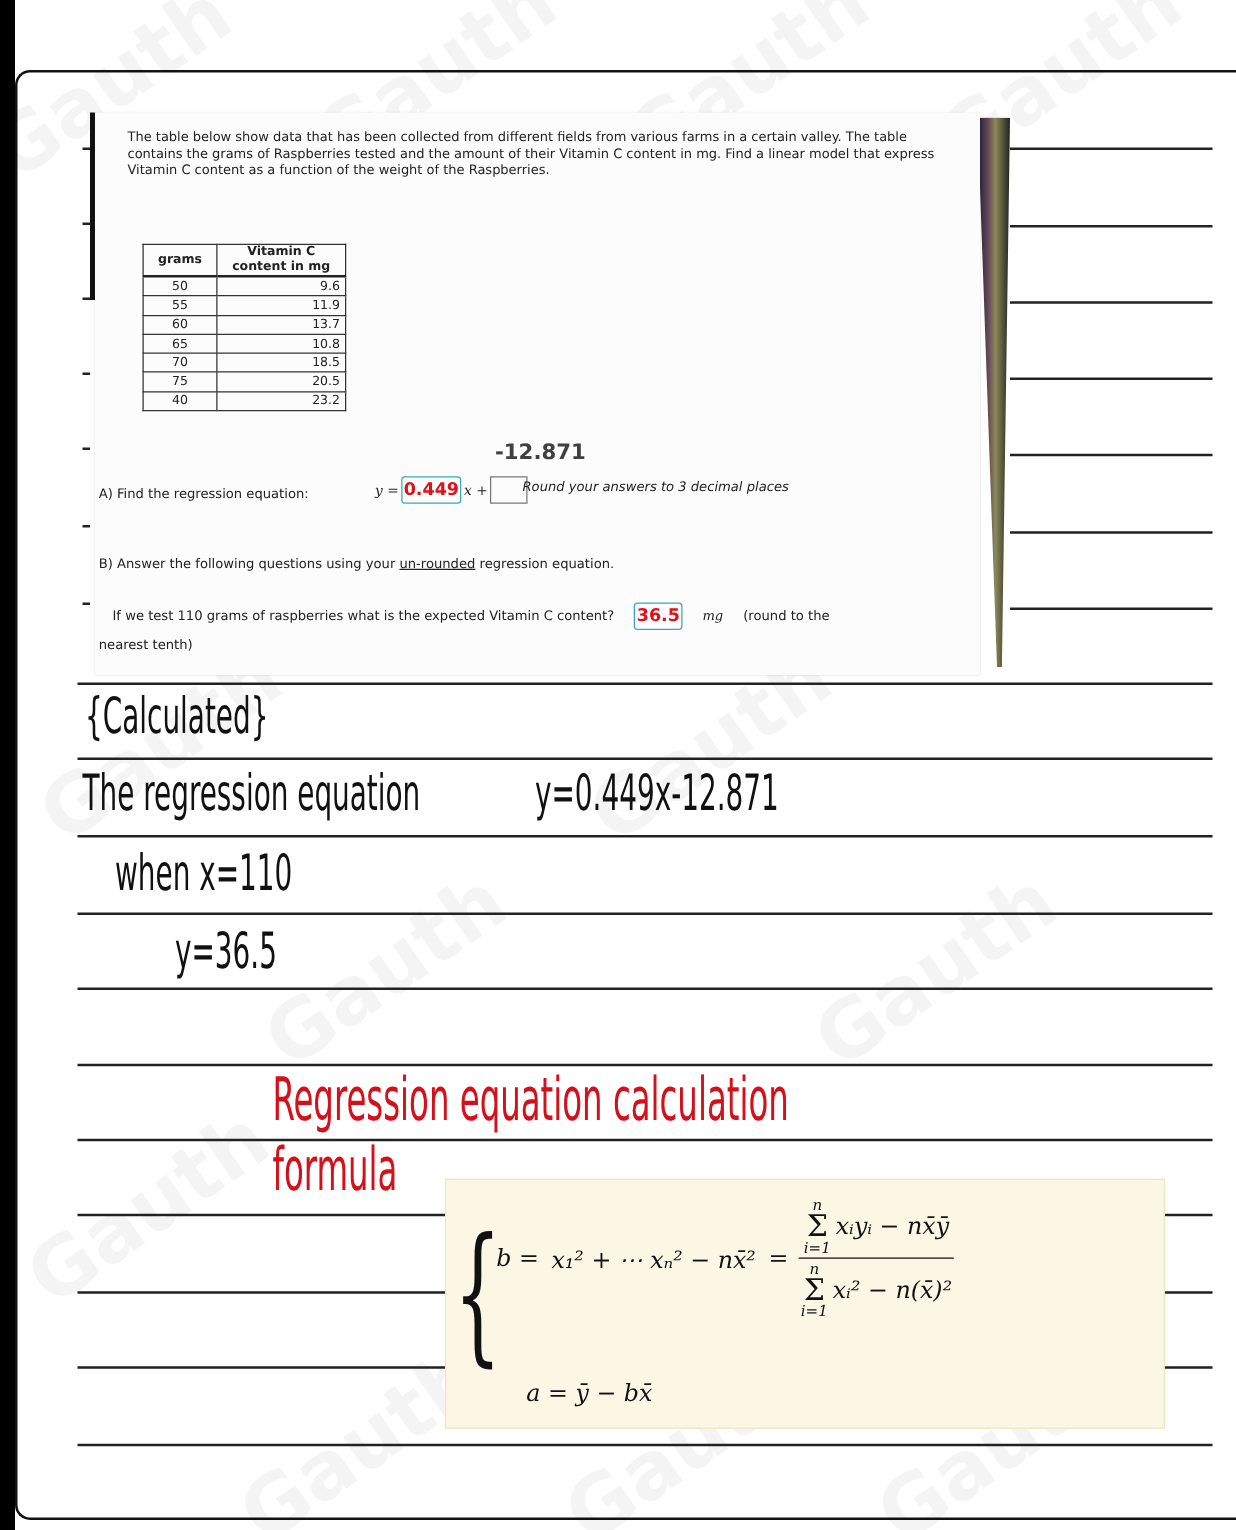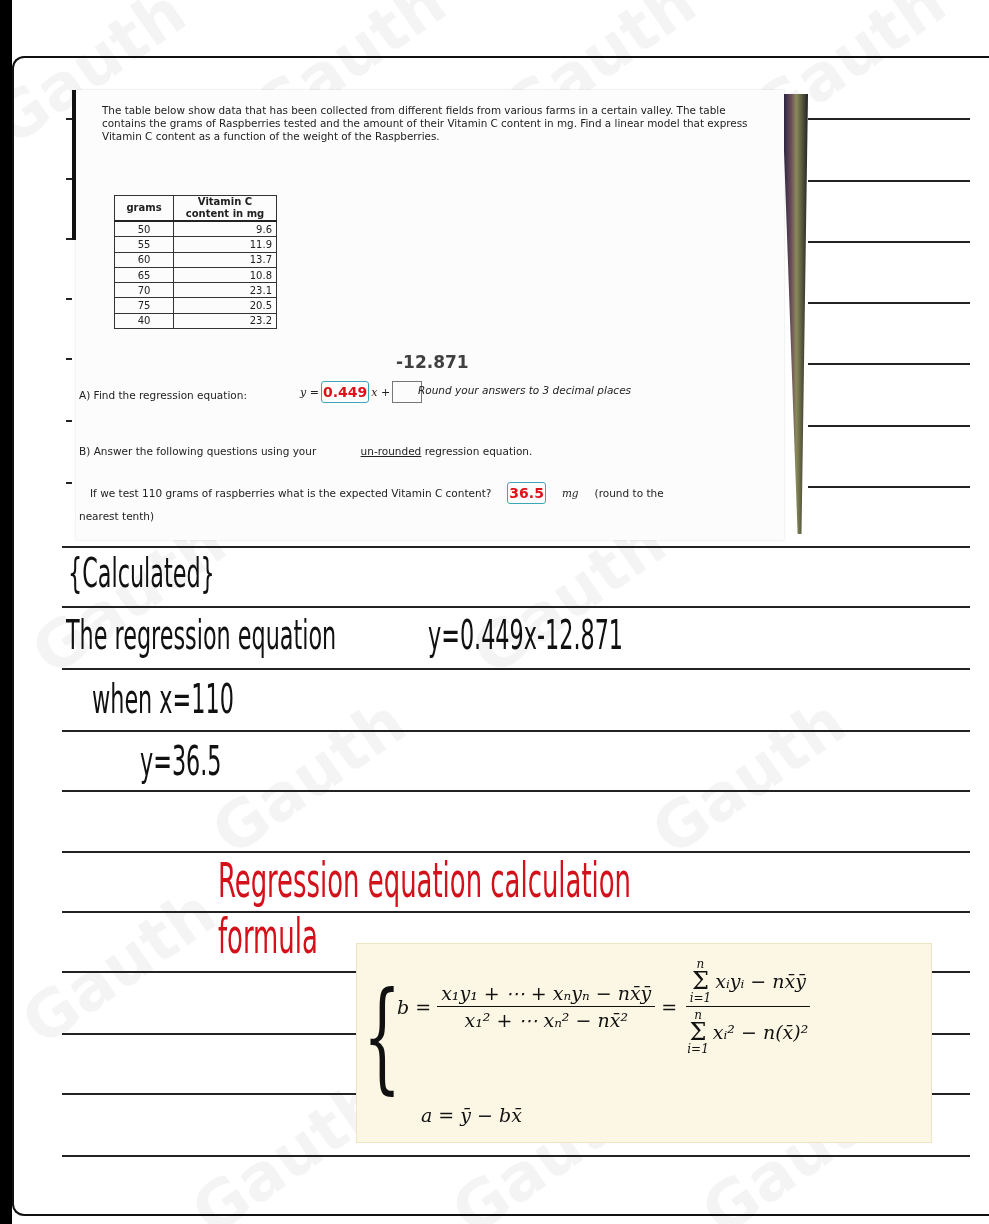--- a/index.html
+++ b/index.html
@@ -45,21 +45,21 @@
   .eq { position:absolute; left:224px; top:291px; font-size:11px; font-style:italic; font-family:"DejaVu Serif", serif; display:flex; align-items:center; gap:2px; }
   .ansbox {
     display:inline-block; border:1.5px solid #3ba6b8; border-radius:3px; min-width:30px; height:20px;
     color:#e0101a; font-family:"DejaVu Sans", sans-serif; font-style:normal; font-weight:bold; font-size:14px;
     line-height:20px; padding:0 1px; text-align:left;
   }
   .emptybox { display:inline-block; border:1px solid #777; width:28px; height:20px; }
   .above { position:absolute; left:320px; top:262px; color:#404040; font-size:17px; font-weight:bold; }
   .round-note { position:absolute; left:342px; top:294px; font-size:10.5px; font-style:italic; }
   .partB { position:absolute; left:3px; top:355px; font-size:10.5px; }
-  .partB u { text-decoration:underline;margin-left:41px; }
+  .partB u { text-decoration:underline; }
   .q110 { position:absolute; left:14px; top:392px; font-size:10.5px; display:flex; align-items:center; gap:16px; }
   .q110 .ansbox { border-color:#3ba6b8; border-width:1.5px; height:20px; }
   .nearest { position:absolute; left:3px; top:420px; font-size:10.5px; }
   .hand { position:absolute; font-family:"DejaVu Sans", sans-serif; font-stretch:condensed; color:#111; letter-spacing:0px; }
   .hand.red { color:#d4101a; }
   .formula {
     position:absolute; left:356px; top:943px; width:574px; height:198px;
     background:#fbf7e4; border:1px solid #efe6bf;
     font-family:"DejaVu Serif", serif; font-style:italic; color:#111;
   }
@@ -144,21 +144,21 @@
     <tr>
           <td class="g">60</td>
           <td class="v">13.7</td>
         </tr>
     <tr>
           <td class="g">65</td>
           <td class="v">10.8</td>
         </tr>
     <tr>
           <td class="g">70</td>
-          <td class="v">23.1</td>
+          <td class="v">18.5</td>
         </tr>
     <tr>
           <td class="g">75</td>
           <td class="v">20.5</td>
         </tr>
     <tr>
           <td class="g">40</td>
           <td class="v">23.2</td>
         </tr>
   </tbody>
@@ -191,21 +191,20 @@
 <div class="hand" style="left:428px;top:612px;font-size:40px;transform:scaleX(0.62);transform-origin:left;">y=0.449x-12.871</div>
 <div class="hand" style="left:92px;top:676px;font-size:40px;transform:scaleX(0.62);transform-origin:left;">when  x=110</div>
 <div class="hand" style="left:140px;top:738px;font-size:40px;transform:scaleX(0.62);transform-origin:left;">y=36.5</div>
 <div class="hand red" style="left:218px;top:852px;font-size:48px;transform:scaleX(0.6);transform-origin:left;">Regression equation calculation formula</div>
 
 <div class="formula">
   <div class="brace">{</div>
   <div class="frow" style="left:40px;top:14px;">
     <span>b =</span>
     <span class="frac">
-      <span class="num">x₁y₁ + ⋯ + xₙyₙ − nx̄ȳ</span>
       <span class="den">x₁² + ⋯ xₙ² − nx̄²</span>
     </span>
     <span>=</span>
     <span class="frac">
       <span class="num" style="display:flex;align-items:center;gap:4px;">
         <span class="sum">
             <span>n</span>
             <span class="sig">Σ</span>
             <span>i=1</span>
           </span>

